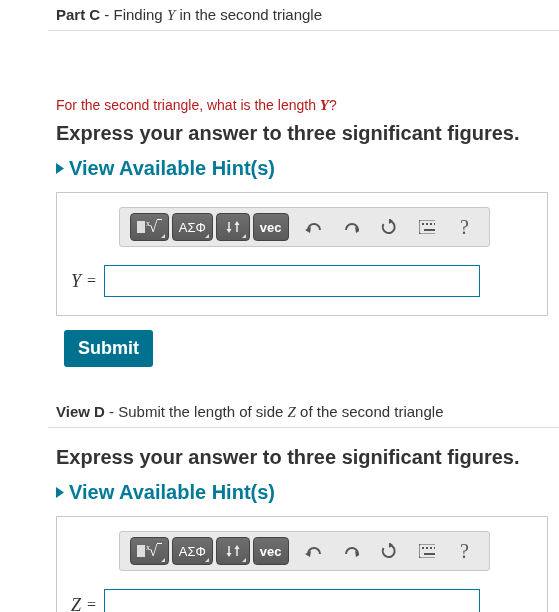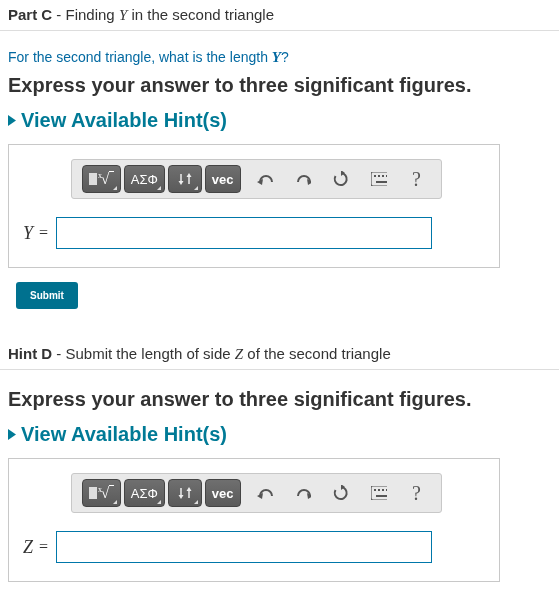--- a/index.html
+++ b/index.html
@@ -7,20 +7,21 @@
     margin: 0;
     padding: 0;
     font-family: Arial, "Helvetica Neue", Helvetica, sans-serif;
     font-size: 14px;
     color: #333;
     background: #fff;
     width: 559px;
   }
   .part {
     margin-bottom: 30px;
+    padding-left: 48px;
   }
   .part-header {
     background: #fff;
     padding: 6px 8px 6px 8px;
     border-bottom: 1px solid #ddd;
     font-size: 15px;
     color: #333;
   }
   .part-header .part-label {
     font-weight: bold;
@@ -28,22 +29,23 @@
   }
   .part-header .part-title-var {
     font-family: "Times New Roman", Times, serif;
     font-style: italic;
   }
   .part-body {
     padding: 18px 8px 0 8px;
   }
   .question {
     font-size: 14px;
-    color: #0369a1;
+    color: #b91c1c;
     margin-bottom: 8px;
+    margin-top: 48px;
   }
   .question .math-var {
     font-family: "Times New Roman", Times, serif;
     font-style: italic;
     font-weight: bold;
     font-size: 15px;
   }
   .instruction {
     font-weight: bold;
     font-size: 20px;
@@ -148,21 +150,21 @@
     background: #fff;
     padding: 4px 6px;
     font-size: 14px;
   }
   .submit-btn {
     background: #00718f;
     color: #fff;
     border: none;
     border-radius: 3px;
     padding: 8px 14px;
-    font-size: 10px;
+    font-size: 18px;
     font-weight: bold;
     cursor: pointer;
     margin-left: 8px;
   }
   .sqrt-sym {
     font-family: "Times New Roman", serif;
     font-size: 15px;
     display:inline-flex;
     align-items:flex-start;
   }
@@ -257,21 +259,21 @@
         <input class="answer-input" type="text" value="" style="">
       </div>
     </div>
 
     <button class="submit-btn">Submit</button>
   </div>
 </div>
 
 <div class="part">
   <div class="part-header">
-    <span class="part-label">Hint D</span><span> - Submit the length of side </span><span class="part-title-var">Z</span><span> of the second triangle</span>
+    <span class="part-label">View D</span><span> - Submit the length of side </span><span class="part-title-var">Z</span><span> of the second triangle</span>
   </div>
   <div class="part-body">
     <div class="instruction">Express your answer to three significant figures.</div>
     <div class="hints">
       <svg width="9" height="11">
           <polygon points="0,0 8,5.5 0,11" fill="#007a96"></polygon>
         </svg>
       <span>View Available Hint(s)</span>
     </div>
 

